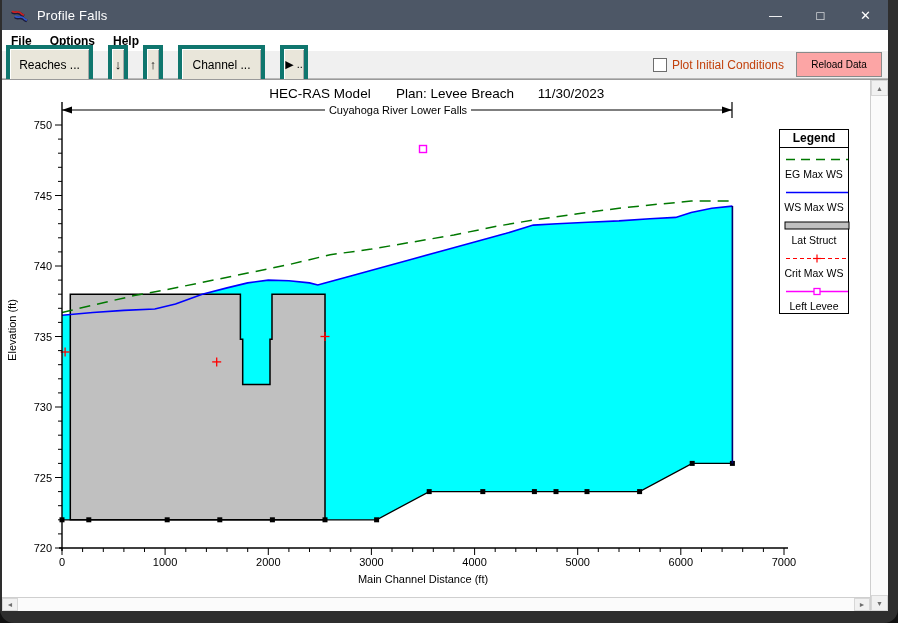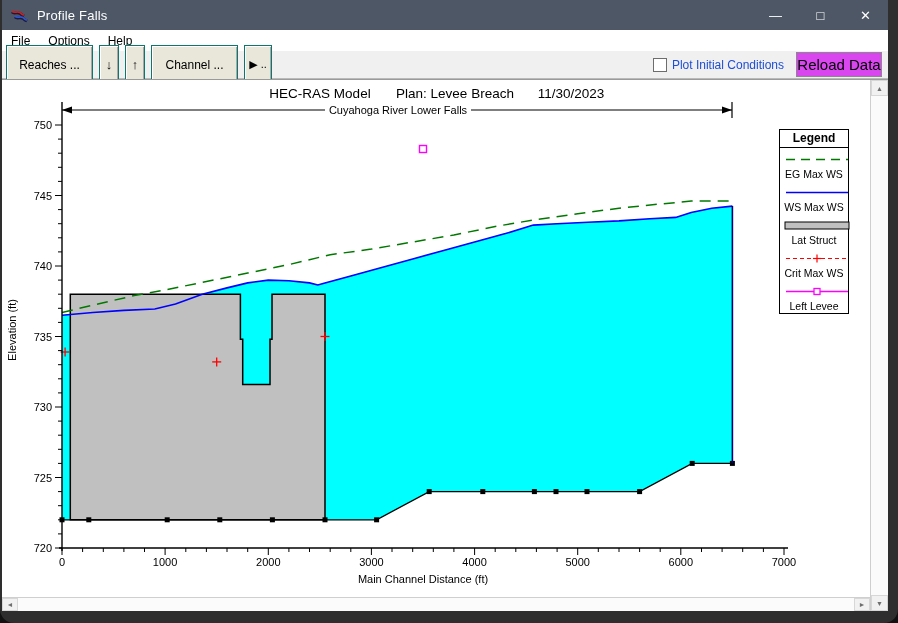--- a/index.html
+++ b/index.html
@@ -11,40 +11,40 @@
   
   .title-bar{height:30px;background:#4d5766;display:flex;align-items:center;
     padding:0 0 0 8px;color:#fff;}
   .win-icon{width:20px;height:15px;margin-right:7px;flex:0 0 auto;}
   .win-title{font-size:13px;letter-spacing:.2px;}
   .win-controls{margin-left:auto;display:flex;height:100%;}
   .win-btn{width:45px;display:flex;align-items:center;justify-content:center;
     color:#fff;font-size:13px;cursor:default;}
 
   
-  .menu-bar{height:21px;background:#fff;display:flex;align-items:center;font-size:12px;color:#000;}
+  .menu-bar{height:21px;background:#fff;display:flex;align-items:center;font-size:12px;color:#000;font-weight:bold;}
   .menu-item{padding:2px 9px;}
   .menu-item:first-child{padding-left:9px;}
 
   
   .toolbar{height:27px;background:#f0f0f0;display:flex;align-items:center;
     padding:0 4px;border-bottom:1px solid #b9b9b9;}
-  .tb-btn{height:39px;background:#e9e6da;border:1px solid #0f766e;
+  .tb-btn{height:39px;background:#e9e6da;border:4px solid #0f766e;
     box-shadow:inset 1px 1px 0 #ffffff, inset -1px -1px 0 #a8a8a8;
     font-size:12px;color:#000;display:flex;align-items:center;justify-content:center;
-    margin-right:6px;box-sizing:border-box;}
+    margin-right:15px;box-sizing:border-box;}
   .tb-wide{width:87px;}
   .tb-small{width:20px;font-weight:bold;font-size:13px;}
   .tb-anim{width:28px;font-size:11px;}
   .tb-right{margin-left:auto;display:flex;align-items:center;}
   .checkbox{width:12px;height:12px;background:#fff;border:1px solid #6d6d6d;
     display:inline-block;margin-right:5px;}
-  .cb-label{font-size:12px;color:#1d4ed8;margin-right:12px;}
-  .reload-btn{height:23px;width:84px;background:#d946ef;border:1px solid #8a8a8a;
-    font-size:15px;display:flex;align-items:center;justify-content:center;margin-right:2px;}
+  .cb-label{font-size:12px;color:#c2410c;margin-right:12px;}
+  .reload-btn{height:23px;width:84px;background:#fca5a5;border:1px solid #8a8a8a;
+    font-size:10px;display:flex;align-items:center;justify-content:center;margin-right:2px;}
 
   
   .chart-region{position:absolute;top:79px;left:0;right:0;bottom:0;display:flex;
     border-top:1px solid #9a9a9a;}
   .chart-main{flex:1 1 auto;position:relative;background:#fff;overflow:hidden;}
   #plot{position:absolute;left:0;top:0;}
   svg text{font-family:"Liberation Sans",sans-serif;fill:#000;}
 
   
   .legend{position:absolute;left:777px;top:49px;width:70px;background:#fff;

